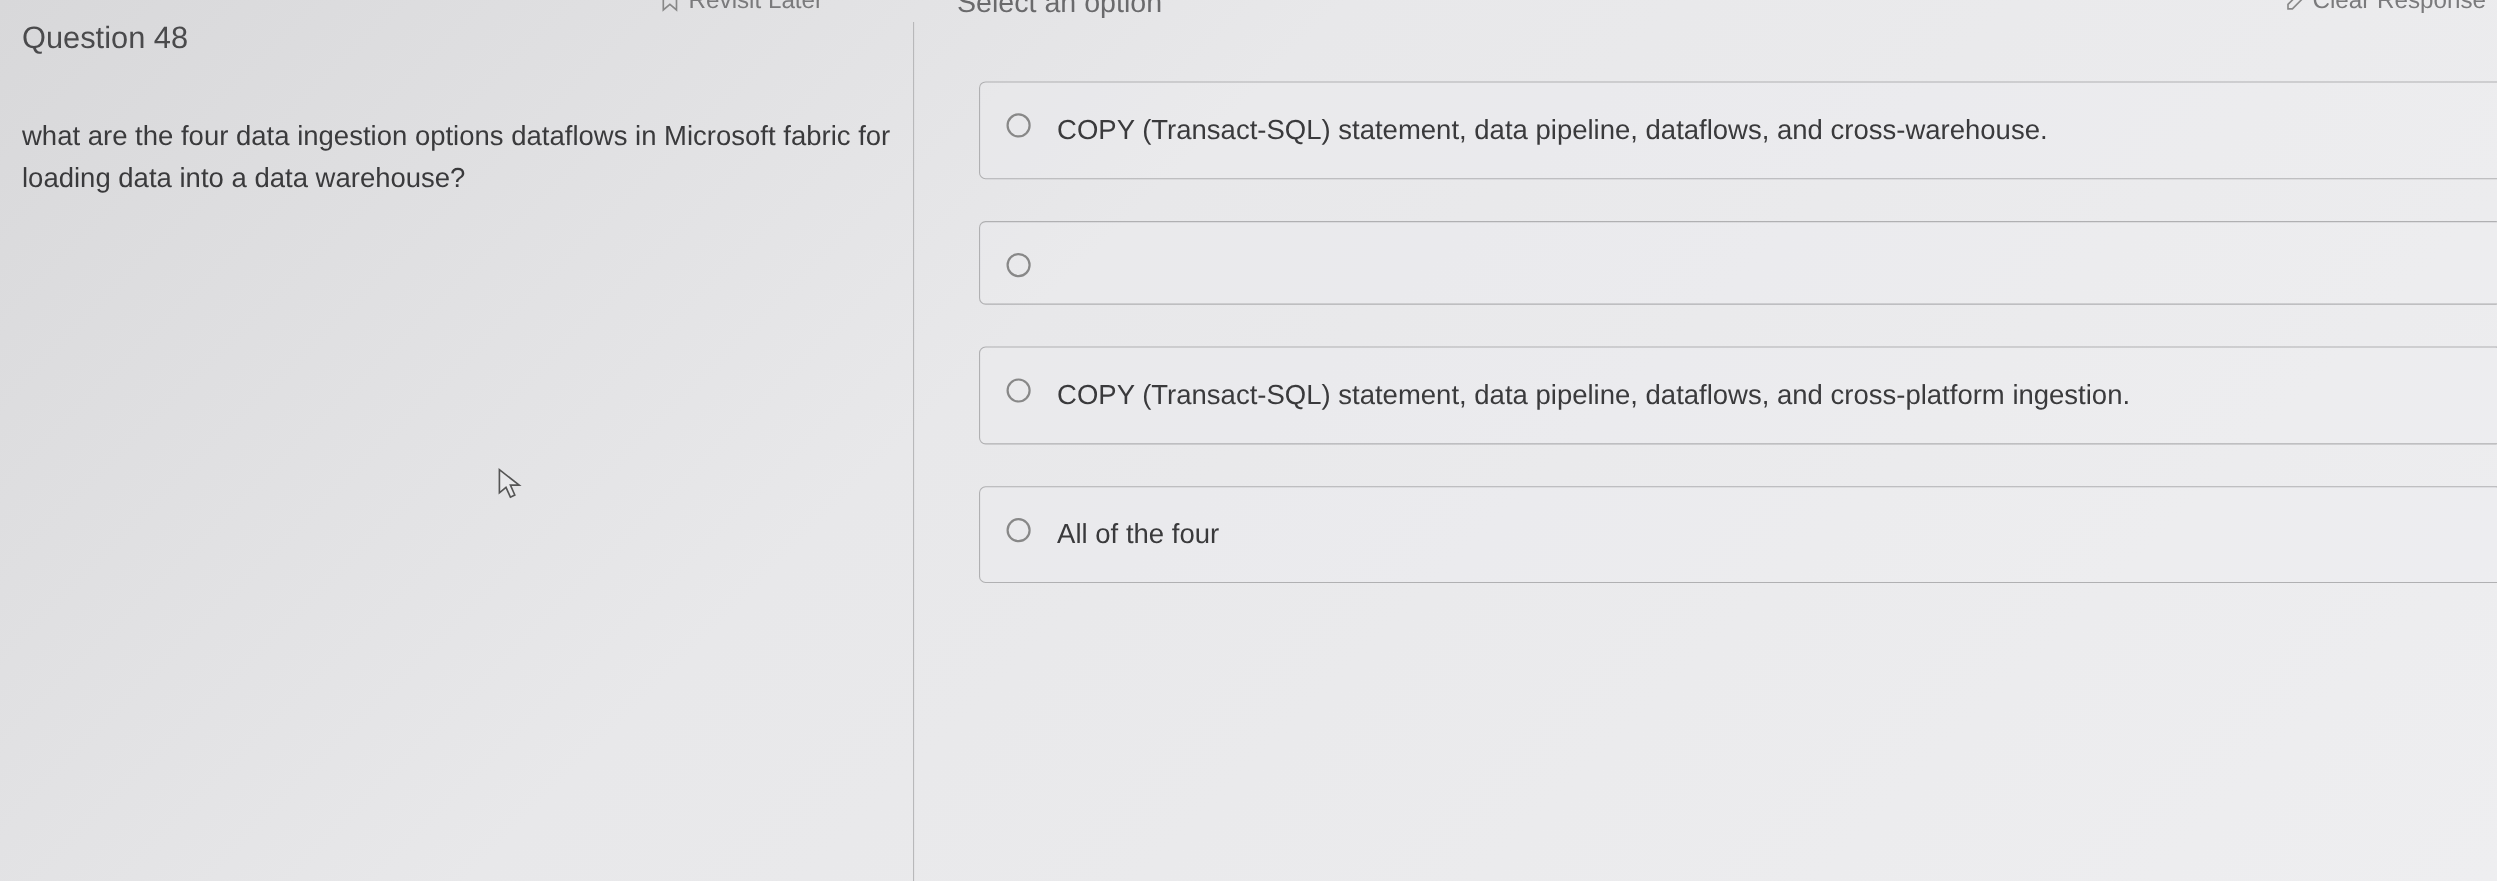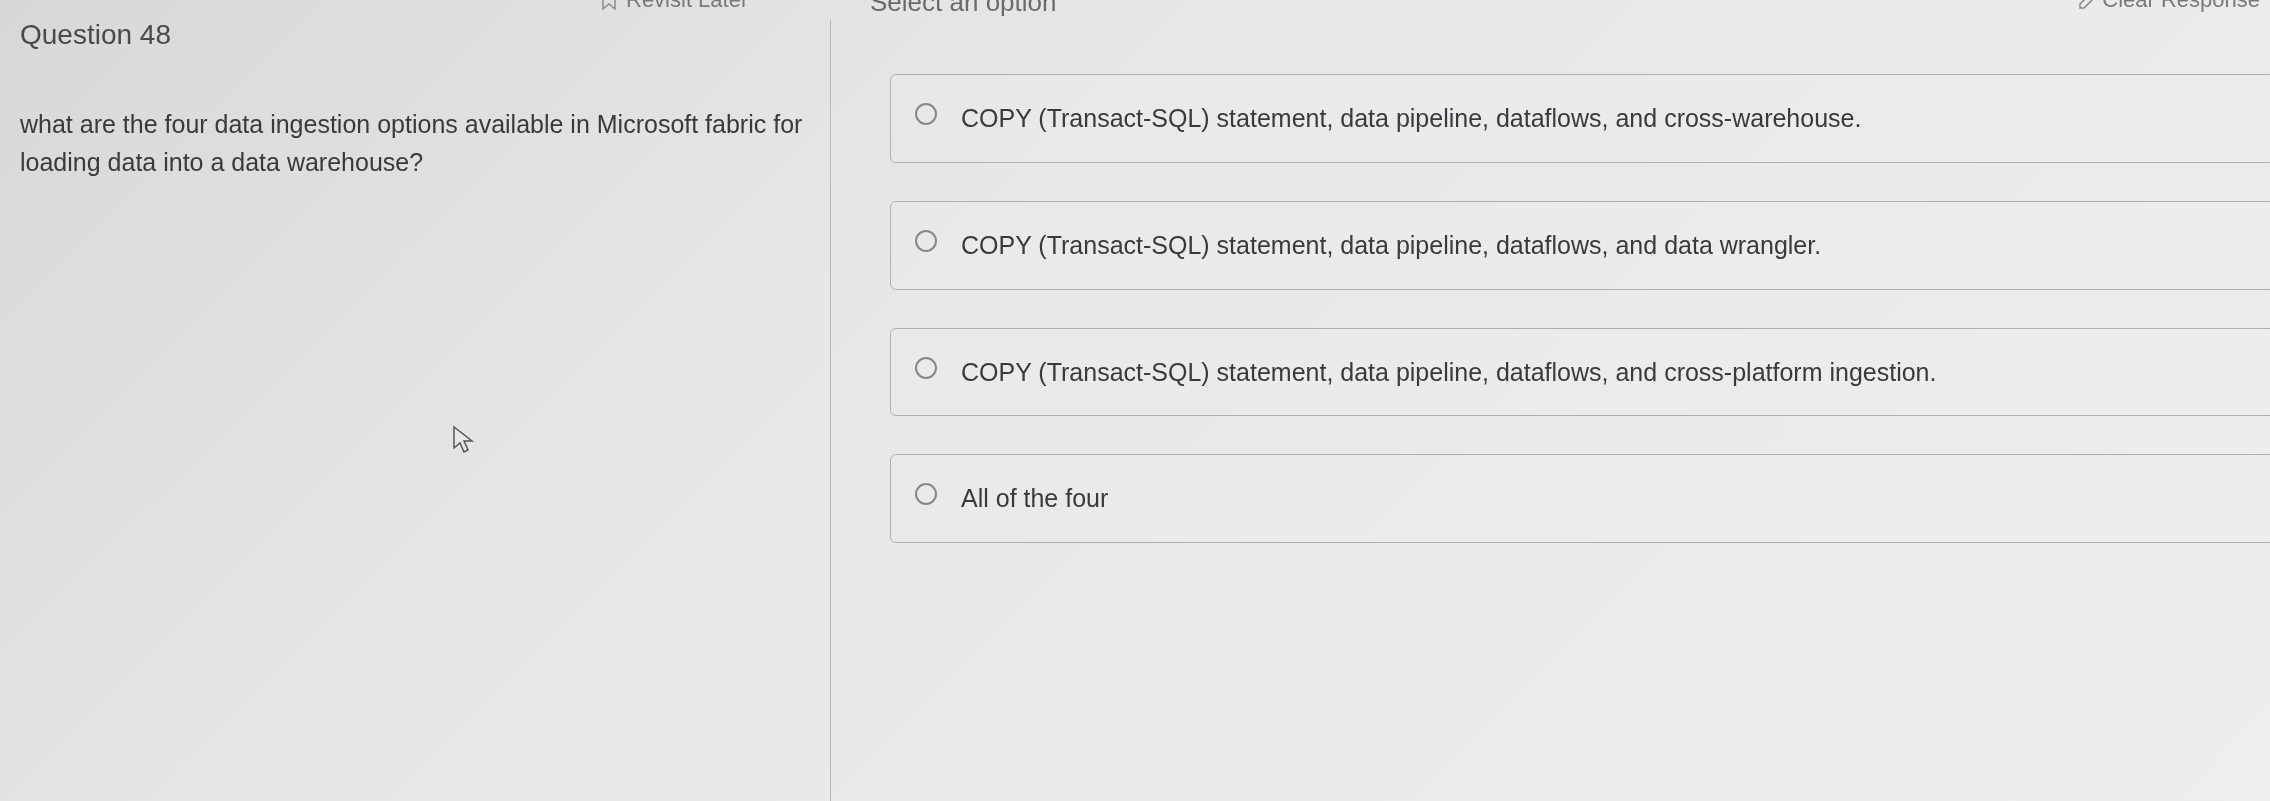--- a/index.html
+++ b/index.html
@@ -152,38 +152,37 @@
     <svg class="clear-icon" viewBox="0 0 20 20" fill="none" stroke="#888" stroke-width="1.5">
       <path d="M4 14 L12 6 L16 10 L8 18 L4 18 Z"></path>
     </svg>
     <span>Clear Response</span>
   </div>
 </div>
 
 <div class="container">
   <div class="left-panel">
     <div class="question-number">Question 48</div>
-    <div class="question-text">what are the four data ingestion options available in Microsoft fabric for loading data into a data warehouse?</div>
+    <div class="question-text">what are the four data ingestion options dataflows in Microsoft fabric for loading data into a data warehouse?</div>
     <div class="cursor">
       <svg viewBox="0 0 28 32" fill="none" stroke="#555" stroke-width="1.5">
         <path d="M4 3 L4 24 L10 19 L14 28 L18 26 L14 17 L22 17 Z" fill="rgba(255,255,255,0.2)"></path>
       </svg>
     </div>
   </div>
 
   <div class="divider"></div>
 
   <div class="right-panel">
     <div class="option">
       <div class="radio"></div>
       <div class="option-text">COPY (Transact-SQL) statement, data pipeline, dataflows, and cross-warehouse.</div>
     </div>
     <div class="option">
       <div class="radio"></div>
-      <div class="option-text">COPY (Transact-SQL) statement, data pipeline, dataflows, and data wrangler.</div>
     </div>
     <div class="option">
       <div class="radio"></div>
       <div class="option-text">COPY (Transact-SQL) statement, data pipeline, dataflows, and cross-platform ingestion.</div>
     </div>
     <div class="option">
       <div class="radio"></div>
       <div class="option-text">All  of the four</div>
     </div>
   </div>

